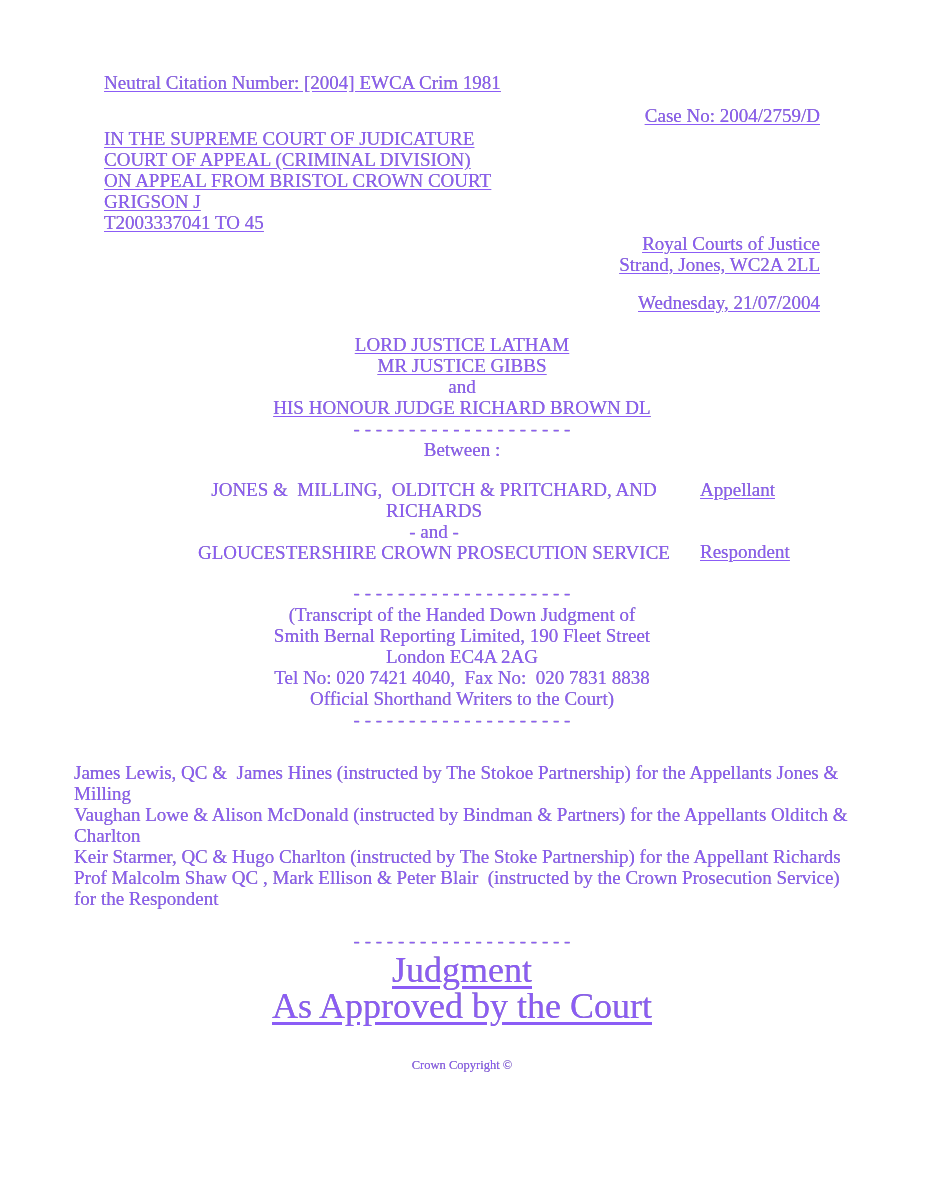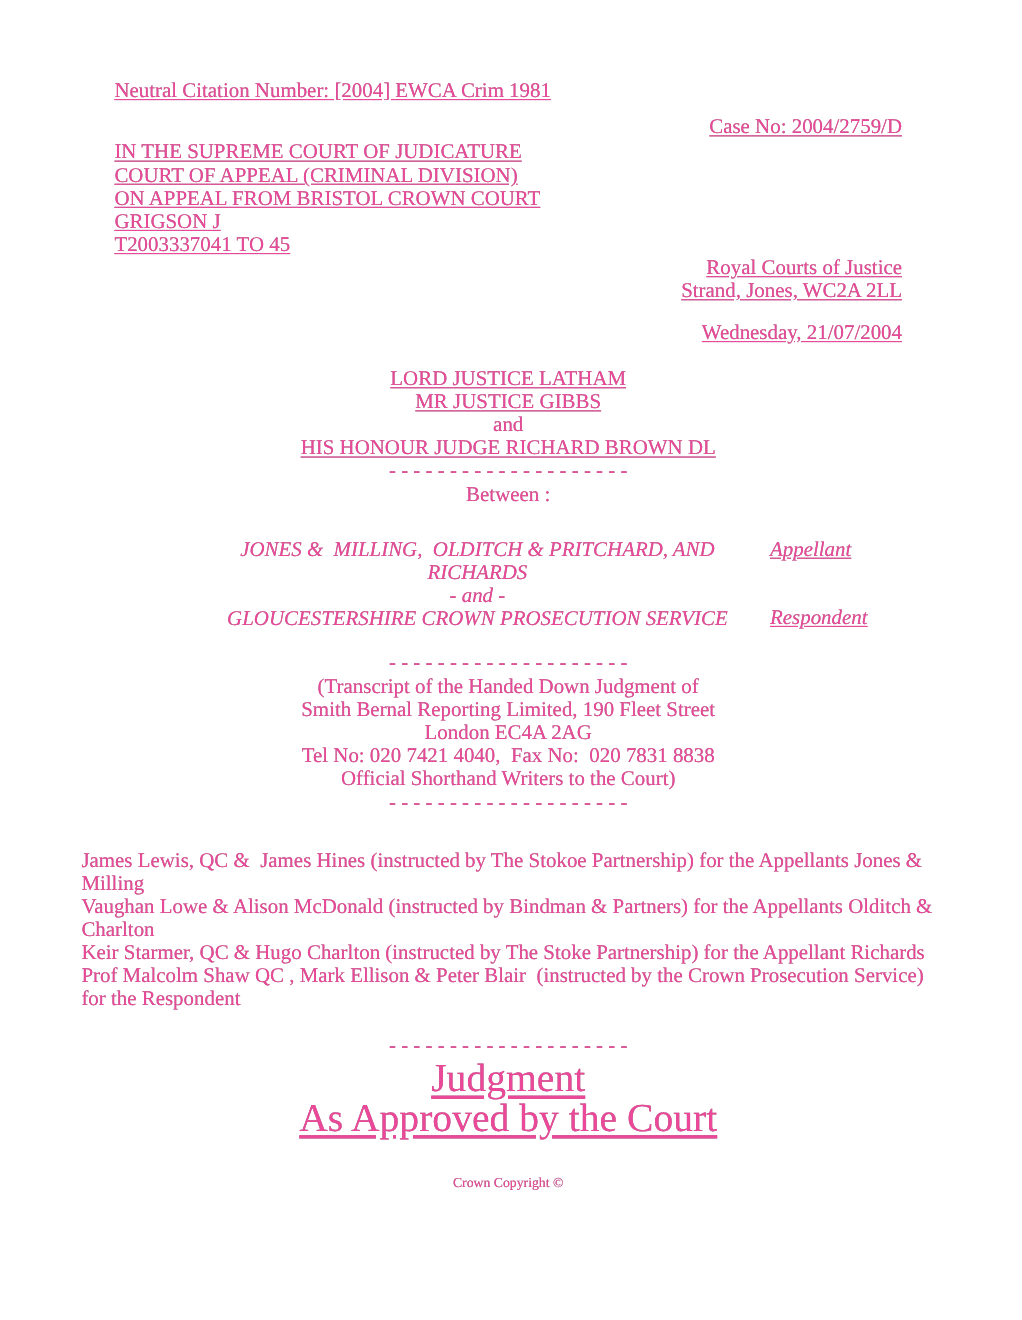--- a/index.html
+++ b/index.html
@@ -1,37 +1,37 @@
 <!DOCTYPE html>
 <html><head>
 <meta charset="utf-8">
 <style>
   html,body{margin:0;padding:0;background:#ffffff;}
   .page{
     width:929px;height:1200px;background:#ffffff;position:relative;overflow:hidden;
     box-sizing:border-box;padding:72px 109px 0 104px;
     font-family:"Liberation Serif","DejaVu Serif",serif;
-    font-size:19px;line-height:21px;color:#ec4899;
+    font-size:19px;line-height:21px;color:#8b5cf6;
     text-shadow:0 0 .4px rgba(30,30,30,.55);
   }
   [data-bind]{white-space:pre-wrap;}
   .right{text-align:right;}
   .center{text-align:center;}
   .u{text-decoration:underline;text-underline-offset:2px;}
   .case-no{margin-top:12px;}
   .court-block{margin-top:2px;}
   .address-block{margin-top:0;}
   .date-line{margin-top:17px;}
   .before-line{margin-top:1px;}
   .judges-block{margin-top:21px;}
   .dashes{margin-top:0;text-align:center;}
   .dashes.d2{margin-top:19px;}
   .dashes.d4{margin-top:21px;}
   .between-line{margin-top:0;}
-  .parties{position:relative;width:660px;text-align:center;margin-top:29px;font-style:italic;}
+  .parties{position:relative;width:660px;text-align:center;margin-top:19px;}
   .side-label{position:absolute;left:596px;top:0;white-space:nowrap;}
   .side-label.respondent{top:62px;}
   .transcript{margin-top:1px;text-align:center;}
   .counsel{margin:32px -30px 0;text-align:left;}
   .title-block{margin-top:1px;text-align:center;font-size:36px;line-height:36px;}
   .title-block .u{text-underline-offset:4px;}
   .crown{margin-top:34px;text-align:center;font-size:12.5px;line-height:15px;}
 </style>
 </head>
 <body>

